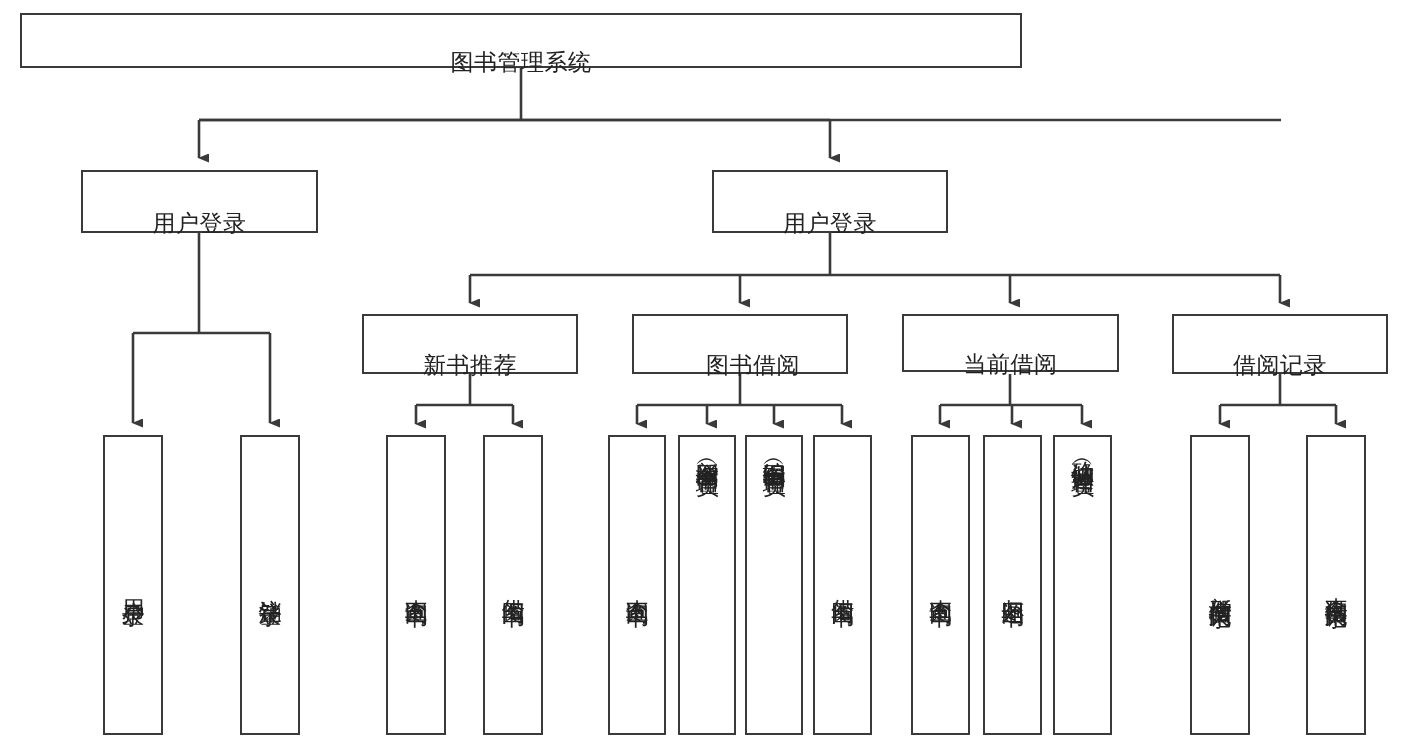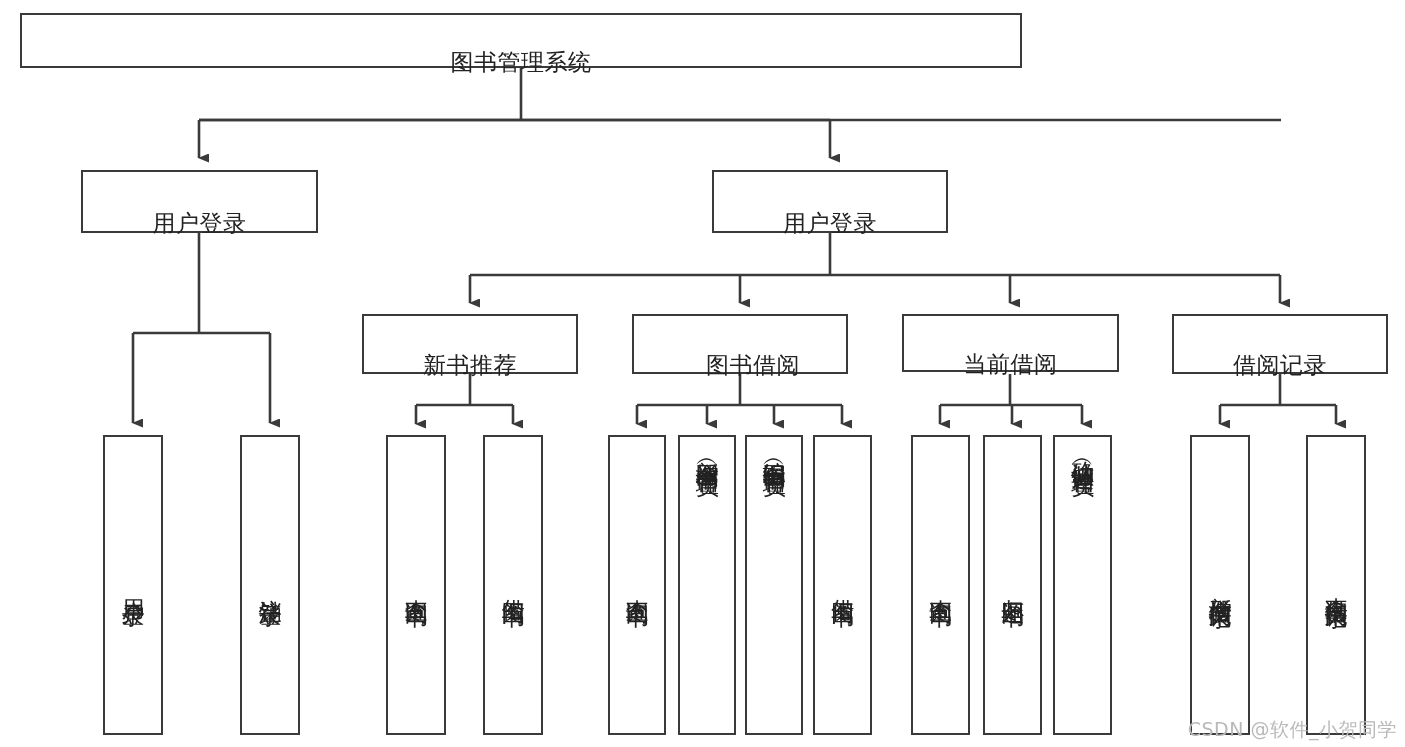--- a/index.html
+++ b/index.html
@@ -187,14 +187,13 @@
         <span class="label">确认归还（管理员）</span>
       </div>
       <div class="node vertical mid" style="left: 1190px; top: 435px; width: 60px; height: 300px;">
         <span class="label">新增借阅记录</span>
       </div>
       <div class="node vertical mid" style="left: 1306px; top: 435px; width: 60px; height: 300px;">
         <span class="label">查询借阅记录</span>
       </div>
     </div>
 
-  <div class="watermark">CSDN @软件_小贺同学</div>
 </div>
 
 </body></html>

